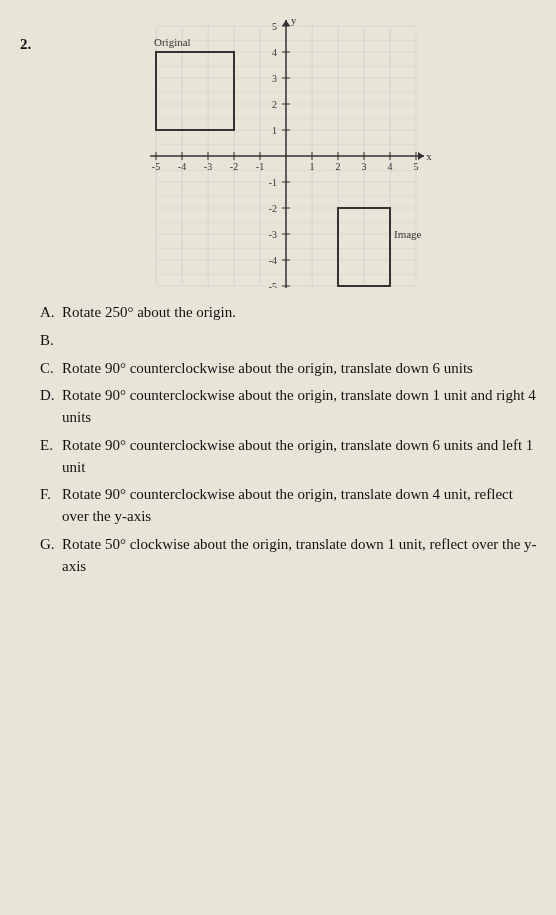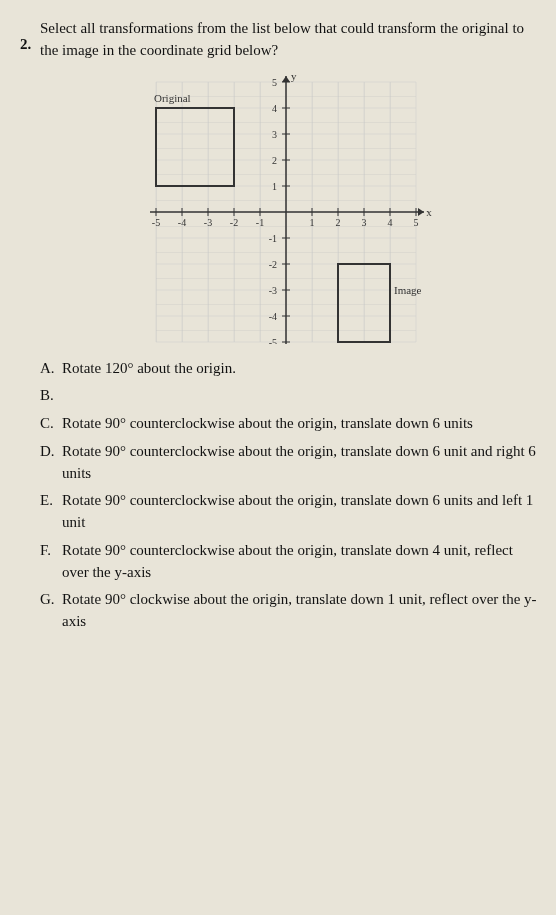--- a/index.html
+++ b/index.html
@@ -62,21 +62,20 @@
     .answer-text {
       font-size: 15px;
       line-height: 1.45;
     }
   </style>
 </head>
 <body>
 
 <div class="question-block">
   <span class="question-number">2.</span>
-  <p class="question-text">Select all transformations from the list below that could transform the original to the image in the coordinate grid below?</p>
 
   <div class="graph-area">
     <div class="graph-container">
 
       <svg class="graph-svg" viewBox="0 0 310 270">
 
         <defs>
           <pattern id="grid" width="26" height="26" patternUnits="userSpaceOnUse" x="22" y="22">
             <path d="M 26 0 L 0 0 0 26" fill="none" stroke="#bbb" stroke-width="0.5"></path>
           </pattern>
@@ -170,39 +169,39 @@
         <rect x="204" y="190" width="52" height="78" fill="none" stroke="#333" stroke-width="2"></rect>
 
         <text x="260" y="220" font-size="11" fill="#333">Image</text>
       </svg>
     </div>
   </div>
 
   <ul class="answers-list">
     <li class="answer-item">
       <span class="answer-letter">A.</span>
-      <span class="answer-text">Rotate 120° about the origin.</span>
+      <span class="answer-text">Rotate 250° about the origin.</span>
     </li>
     <li class="answer-item">
       <span class="answer-letter">B.</span>
     </li>
     <li class="answer-item">
       <span class="answer-letter">C.</span>
       <span class="answer-text">Rotate 90° counterclockwise about the origin, translate down 6 units</span>
     </li>
     <li class="answer-item">
       <span class="answer-letter">D.</span>
-      <span class="answer-text">Rotate 90° counterclockwise about the origin, translate down 6 unit and right 6 units</span>
+      <span class="answer-text">Rotate 90° counterclockwise about the origin, translate down 1 unit and right 4 units</span>
     </li>
     <li class="answer-item">
       <span class="answer-letter">E.</span>
       <span class="answer-text">Rotate 90° counterclockwise about the origin, translate down 6 units and left 1 unit</span>
     </li>
     <li class="answer-item">
       <span class="answer-letter">F.</span>
       <span class="answer-text">Rotate 90° counterclockwise about the origin, translate down 4 unit, reflect over the y-axis</span>
     </li>
     <li class="answer-item">
       <span class="answer-letter">G.</span>
-      <span class="answer-text">Rotate 90° clockwise about the origin, translate down 1 unit, reflect over the y-axis</span>
+      <span class="answer-text">Rotate 50° clockwise about the origin, translate down 1 unit, reflect over the y-axis</span>
     </li>
   </ul>
 </div>
 
 </body></html>

